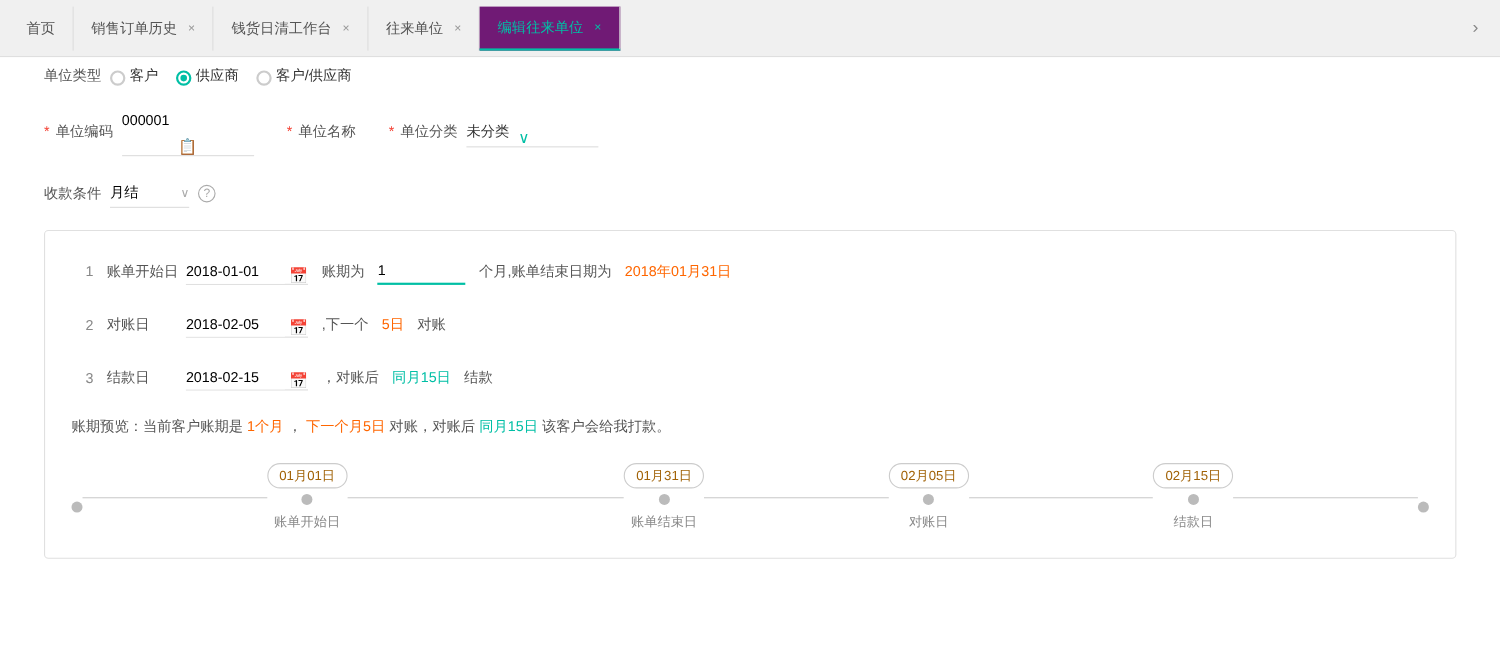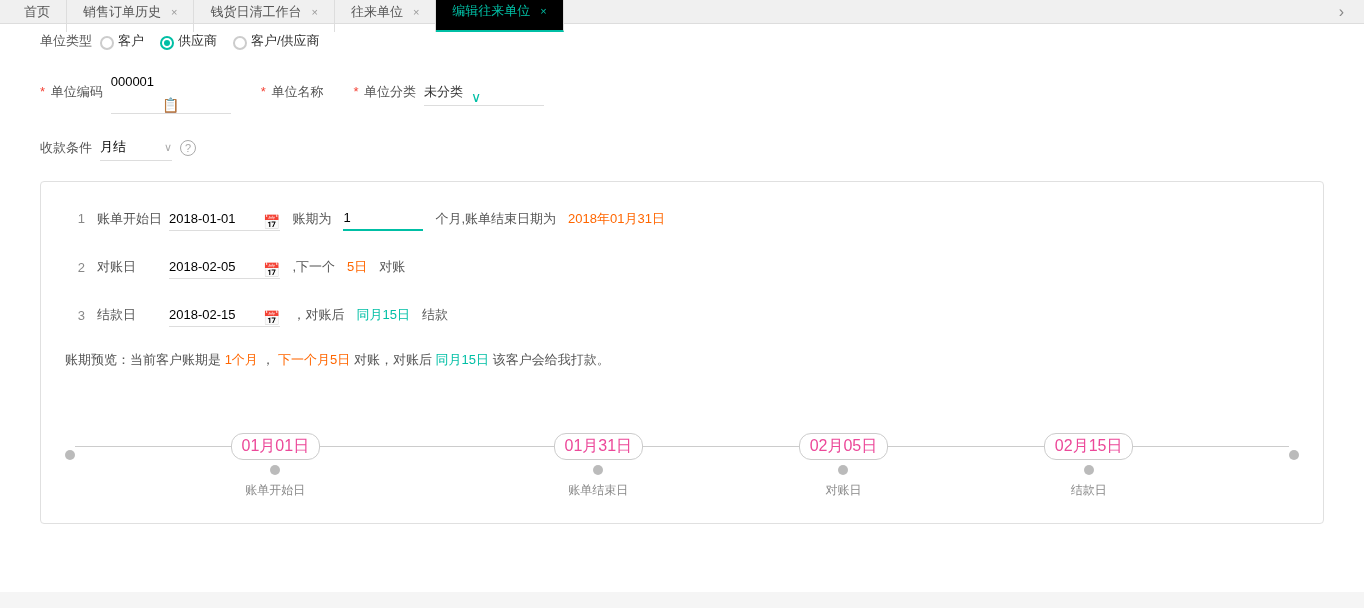--- a/index.html
+++ b/index.html
@@ -4,37 +4,37 @@
   <style>
     * { box-sizing: border-box; margin: 0; padding: 0; }
     body { font-family: "Microsoft YaHei", "PingFang SC", sans-serif; font-size: 13px; background: #f5f5f5; color: #333; }
 
     
     .tabs-bar {
       display: flex;
       align-items: center;
       background: #f0f0f0;
       border-bottom: 1px solid #ddd;
-      height: 24px;
+      height: 52px;
       padding: 0 8px;
     }
     .tab {
       display: flex;
       align-items: center;
       padding: 0 16px;
       height: 40px;
       cursor: pointer;
       font-size: 13px;
       color: #555;
       border-right: 1px solid #ddd;
       white-space: nowrap;
       gap: 6px;
     }
     .tab.active {
-      background: #000000;
+      background: #701a75;
       color: #00bfa5;
       border-bottom: 2px solid #00bfa5;
       font-weight: 500;
     }
     .tab-close {
       font-size: 11px;
       color: #999;
       margin-left: 4px;
       cursor: pointer;
     }
@@ -270,25 +270,24 @@
     }
     .tl-node {
       display: flex;
       flex-direction: column;
       align-items: center;
     }
     .tl-label-box {
       border: 1px solid #ccc;
       border-radius: 12px;
       padding: 2px 10px;
-      font-size: 16px;
-      color: #ec4899;
+      font-size: 12px;
+      color: #a16207;
       background: #fff;
       white-space: nowrap;
-      margin-top: 40px;
     }
     .tl-dot {
       width: 10px;
       height: 10px;
       border-radius: 50%;
       background: #bbb;
       margin: 5px 0;
     }
     .tl-sublabel {
       font-size: 12px;

